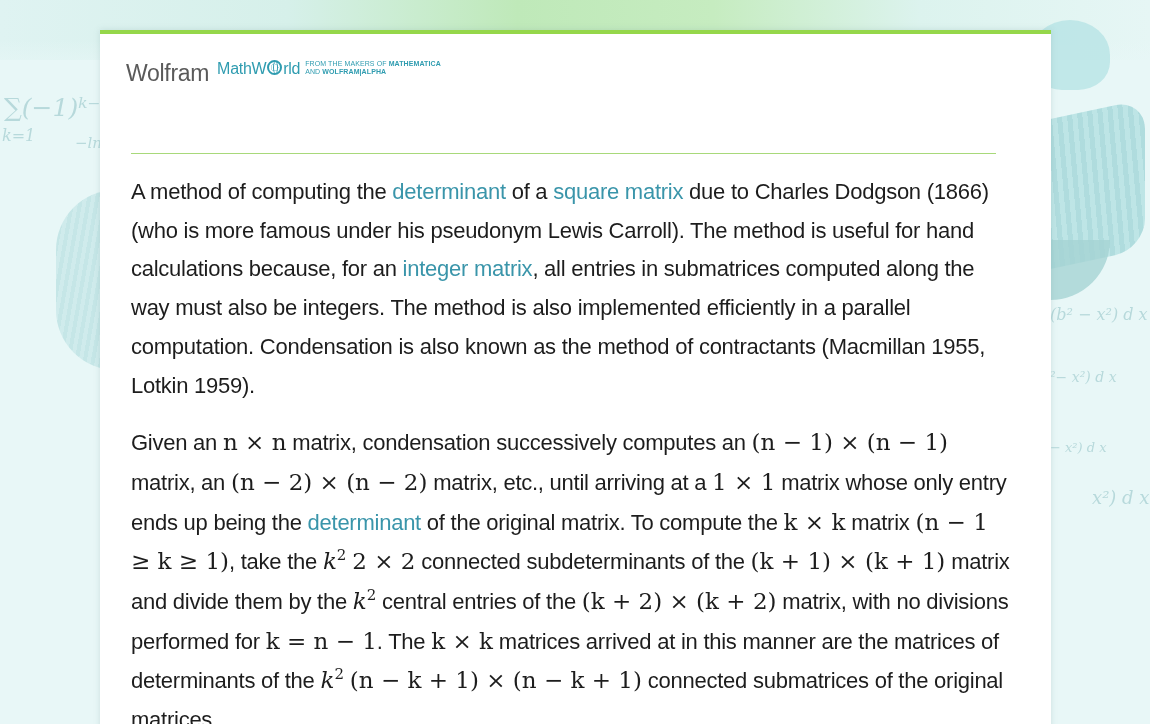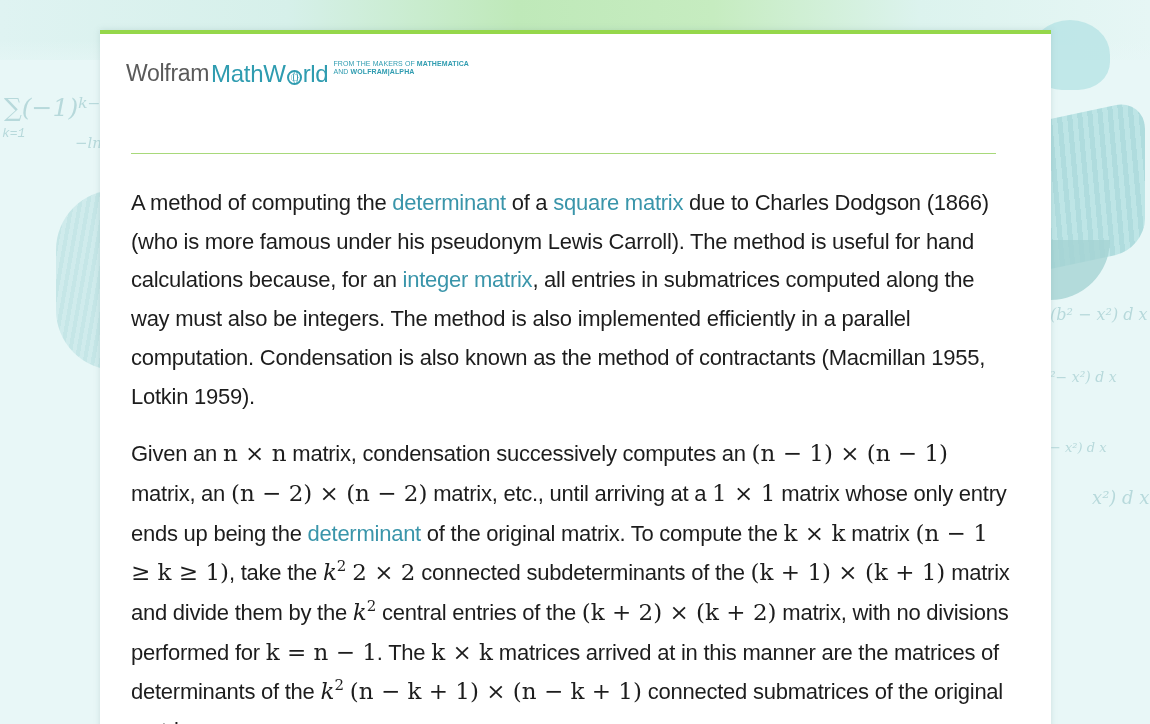--- a/index.html
+++ b/index.html
@@ -45,21 +45,21 @@
   .card {
     position: absolute; left: 100px; top: 30px; width: 951px; height: 720px;
     background: #ffffff; border-top: 4px solid #95d74a;
     box-shadow: 0 0 6px rgba(120,160,160,0.25);
   }
   .logo {
     position: absolute; left: 26px; top: 26px; height: 26px;
     display: flex; align-items: flex-start; white-space: nowrap;
   }
   .logo-wolfram { font-size: 23px; color: #5a5a5a; letter-spacing: -0.3px; }
-  .logo-mathworld { font-size: 24px; color: #2f9cb0; margin-left: 2px; letter-spacing: -0.3px; display: flex; align-items: flex-end; }
+  .logo-mathworld { font-size: 16px; color: #2f9cb0; margin-left: 8px; letter-spacing: -0.3px; display: flex; align-items: flex-end; }
   .globe {
     display: inline-block; width: 15px; height: 15px; border-radius: 50%;
     border: 2px solid #2f9cb0; margin: 0 1px 3px 1px; position: relative; box-sizing: border-box;
     background: radial-gradient(circle at 50% 50%, transparent 3px, rgba(47,156,176,0.35) 3px 4px, transparent 4px);
   }
   .globe::after {
     content: ""; position: absolute; left: 4px; top: -1px; width: 3px; height: 13px;
     border-left: 1px solid #2f9cb0; border-right: 1px solid #2f9cb0; border-radius: 50%;
   }
   .logo-tag {
@@ -73,38 +73,38 @@
     font-size: 47px; font-weight: normal; color: #3a8ea3; letter-spacing: 0.3px;
   }
   .title-rule {
     position: absolute; left: 31px; top: 119px; width: 865px; height: 0;
     border-top: 1.5px solid #a8d97a;
   }
   .content {
     position: absolute; left: 31px; top: 138px; width: 880px;
     font-size: 22px; line-height: 38.7px; color: #1d1d1d; letter-spacing: -0.25px;
   }
-  .content p { margin: 12px 0 18px 0; }
+  .content p { margin: 1px 0 18px 0; }
   .content a { color: #3a95aa; text-decoration: none; }
   .m { font-family: "DejaVu Serif", "Liberation Serif", serif; font-size: 23px; letter-spacing: 0; text-align: center; }
   .m i { font-style: italic; }
   .m sup { font-size: 15px; vertical-align: 9px; line-height: 0; }
 </style>
 </head>
 <body>
 
 <div class="bg-top"></div>
 <div class="bg-fade"></div>
 <div class="bg-shape-left"></div>
 <div class="bg-shape-right2"></div>
 <div class="bg-shape-right1"></div>
 <div class="bg-shape-right3"></div>
 
 <div class="bg-formula" style="left:4px; top:93px; font-size:25px;">∑(−1)ᵏ⁻¹</div>
-<div class="bg-formula" style="left:2px; top:126px; font-size:13px;font-family:Liberation Mono, monospace;">k=1</div>
+<div class="bg-formula" style="left:2px; top:126px; font-size:16px;">k=1</div>
 <div class="bg-formula" style="left:75px; top:134px; font-size:15px;">−ln</div>
 <div class="bg-formula" style="left:1050px; top:305px; font-size:16px;">(b² − x²)  d x</div>
 <div class="bg-formula" style="left:1050px; top:369px; font-size:14px;">²− x²)  d x</div>
 <div class="bg-formula" style="left:1050px; top:440px; font-size:13px;">− x²)  d x</div>
 <div class="bg-formula" style="left:1092px; top:487px; font-size:18px;">x²)  d x</div>
 
 <div class="card">
 
   <div class="logo">
     <span class="logo-wolfram">Wolfram</span>

